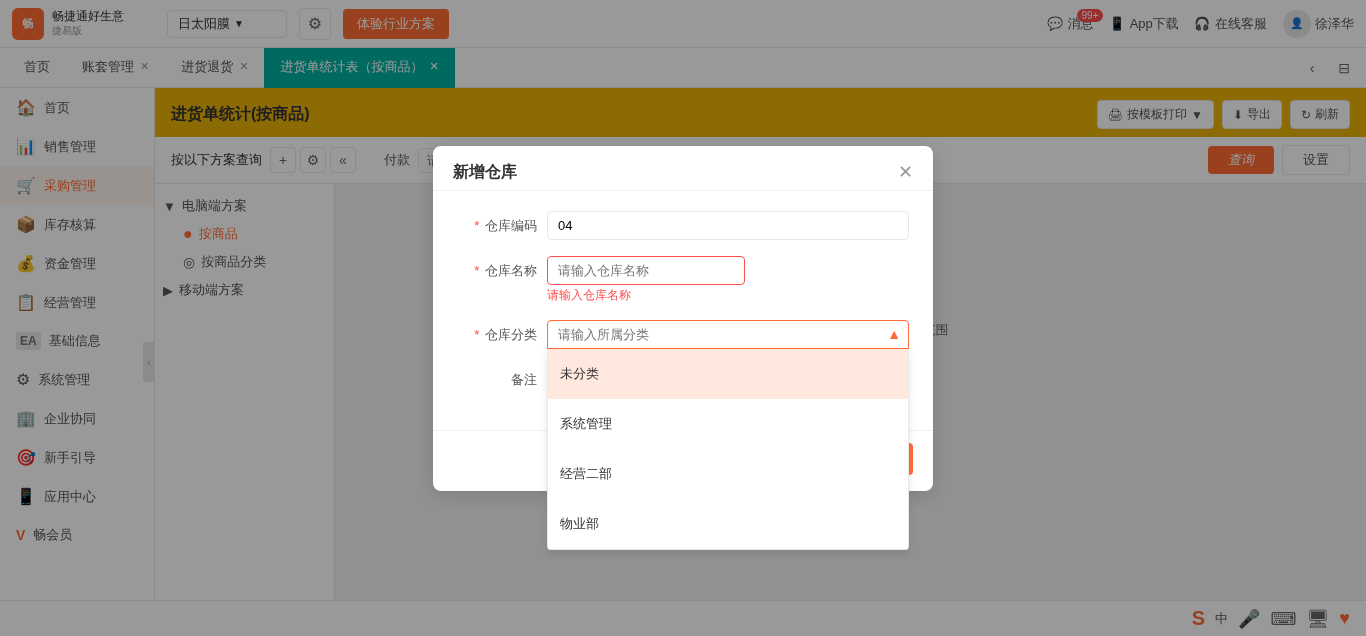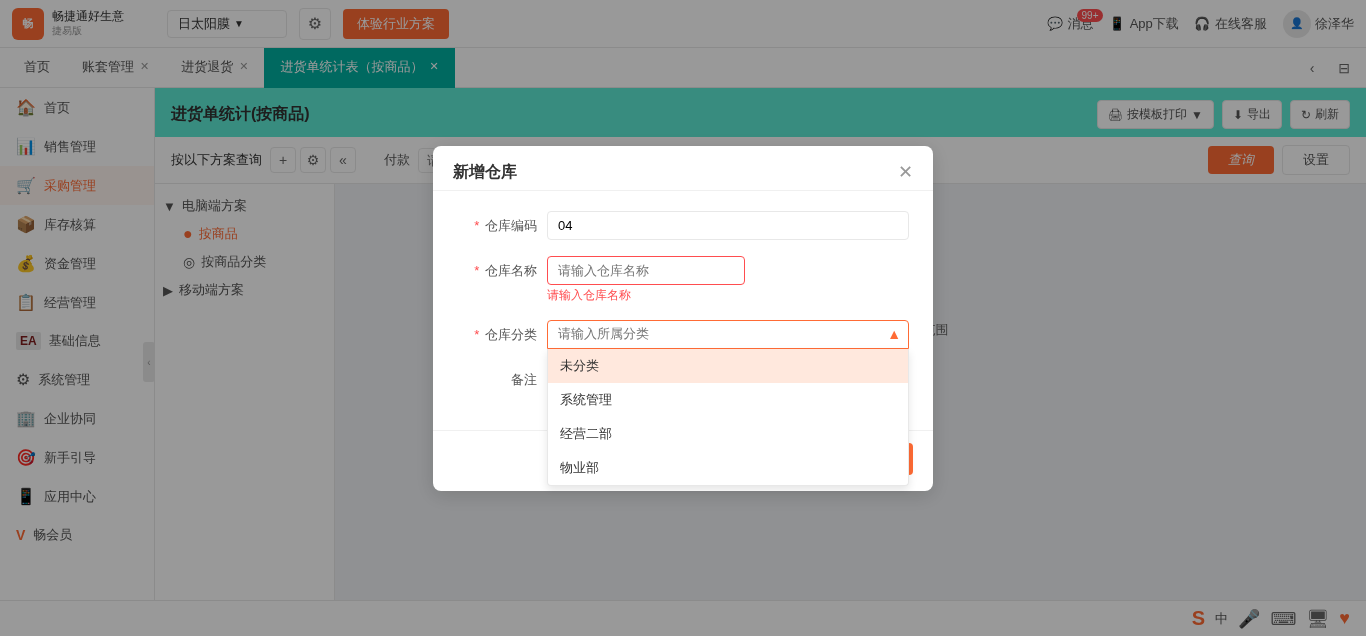--- a/index.html
+++ b/index.html
@@ -142,21 +142,21 @@
     }
 
     
     .content {
       flex: 1;
       overflow: hidden;
       position: relative;
       background: #f0f2f5;
     }
     .page-header {
-      background: #5eead4;
+      background: #eab308;
       padding: 12px 16px 8px;
       display: flex; align-items: center; justify-content: space-between;
     }
     .page-title { font-size: 16px; font-weight: bold; color: #333; }
     .page-actions { display: flex; gap: 8px; align-items: center; }
     .action-btn {
       display: flex; align-items: center; gap: 4px;
       padding: 5px 10px; border: 1px solid #e8e8e8;
       border-radius: 4px; cursor: pointer; color: #555; font-size: 12px;
       background: #fff;
@@ -272,37 +272,36 @@
     }
     .form-select-input {
       width: 100%;
       border: 1px solid #ff6b35;
       border-radius: 4px 4px 0 0;
       padding: 6px 30px 6px 10px;
       font-size: 13px;
       outline: none;
       cursor: pointer;
       background: #fff;
-      font-family: Liberation Mono, monospace;
     }
     .select-arrow {
       position: absolute; right: 8px; top: 50%; transform: translateY(-50%);
       color: #ff6b35; font-size: 14px; pointer-events: none;
     }
     .dropdown-list {
       position: absolute; top: 100%; left: 0; right: 0;
       background: #fff;
       border: 1px solid #e8e8e8;
       border-top: none;
       border-radius: 0 0 4px 4px;
       z-index: 200;
       box-shadow: 0 4px 8px rgba(0,0,0,0.1);
     }
     .dropdown-item {
-      padding: 8px 12px;
+      padding: 16px 12px;
       cursor: pointer;
       font-size: 13px;
       color: #333;
     }
     .dropdown-item.highlighted { background: #ffe8dd; }
     .modal-footer {
       display: flex; justify-content: flex-end; gap: 8px;
       padding: 12px 20px 16px;
       border-top: 1px solid #f0f0f0;
     }
@@ -413,21 +412,21 @@
     </div>
     <div class="sidebar-item">
       <span class="si-icon">💰</span>
       <span>资金管理</span>
     </div>
     <div class="sidebar-item">
       <span class="si-icon">📋</span>
       <span>经营管理</span>
     </div>
     <div class="sidebar-item">
-      <span class="si-icon" style="font-size:12px;font-weight:bold;color:#7f1d1d;background:#e8e8e8;padding:2px 4px;border-radius:2px;">EA</span>
+      <span class="si-icon" style="font-size:12px;font-weight:bold;color:#737373;background:#e8e8e8;padding:2px 4px;border-radius:2px;">EA</span>
       <span>基础信息</span>
     </div>
     <div class="sidebar-item">
       <span class="si-icon">⚙</span>
       <span>系统管理</span>
     </div>
     <div class="sidebar-item">
       <span class="si-icon">🏢</span>
       <span>企业协同</span>
     </div>

